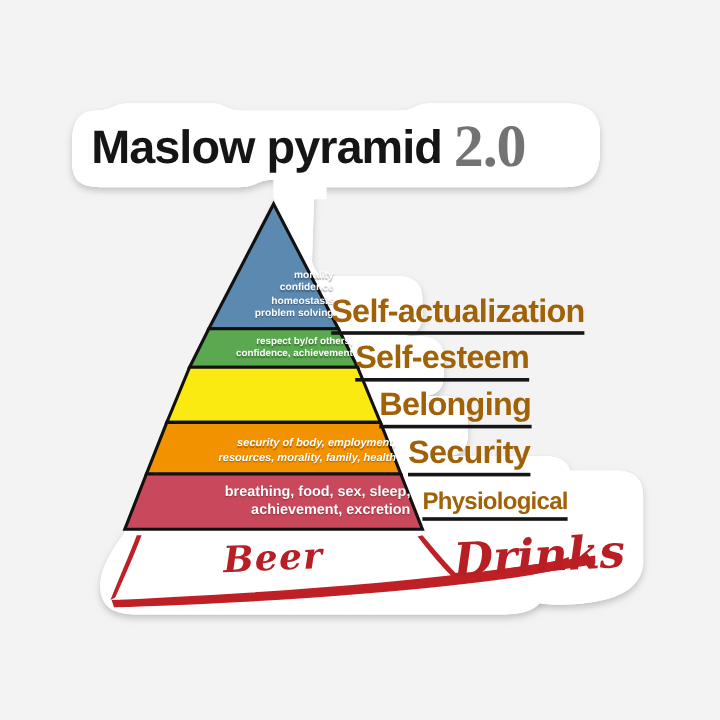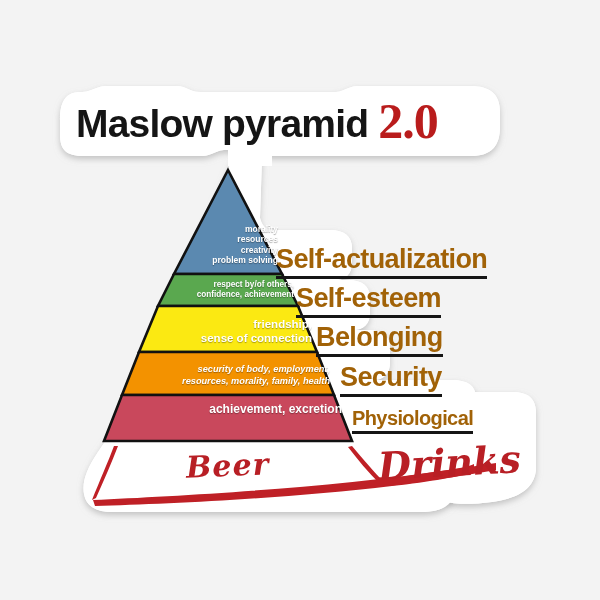--- a/index.html
+++ b/index.html
@@ -19,21 +19,21 @@
     position:absolute;
     left:76px; top:96px;
     width:420px; height:54px;
     display:flex; align-items:center;
     white-space:nowrap;
     line-height:1;
   }
   #title-version{
     font-size:50px;
     font-weight:bold;
-    color:#b91c1c;
+    color:#737373;
     font-family:"Liberation Serif", serif;
     letter-spacing:-1px;
     margin-left:10px;
     position:relative;
     top:-2px;
   }
 
   
   .tier-caption{
     position:absolute;
@@ -184,37 +184,34 @@
   </svg>
 
   <div id="title-text">
     <span>Maslow pyramid</span>
     <span id="title-version">2.0</span>
   </div>
   <style>#title-text>span:first-child{font-size:39px;font-weight:bold;color:#151515;letter-spacing:-0.8px;}</style>
 
   <div class="tier-caption tc-0">
     <div>morality</div>
-    <div>resources</div>
-    <div>creativity</div>
+    <div>confidence</div>
+    <div>homeostasis</div>
     <div>problem solving</div>
   </div>
   <div class="tier-caption tc-1">
     <div>respect by/of others,</div>
     <div>confidence, achievement</div>
   </div>
-  <div class="tier-caption tc-2">
-    <div>friendship,</div>
-    <div>sense of connection</div>
-  </div>
   <div class="tier-caption tc-3">
     <div>security of body, employment,</div>
     <div>resources, morality, family, health</div>
   </div>
   <div class="tier-caption tc-4">
+    <div>breathing, food, sex, sleep,</div>
     <div>achievement, excretion</div>
   </div>
 
   <div class="side-label" id="sl-0">
     <span class="ul">Self-actualization</span>
   </div>
   <div class="side-label" id="sl-1">
     <span class="ul">Self-esteem</span>
   </div>
   <div class="side-label" id="sl-3">

